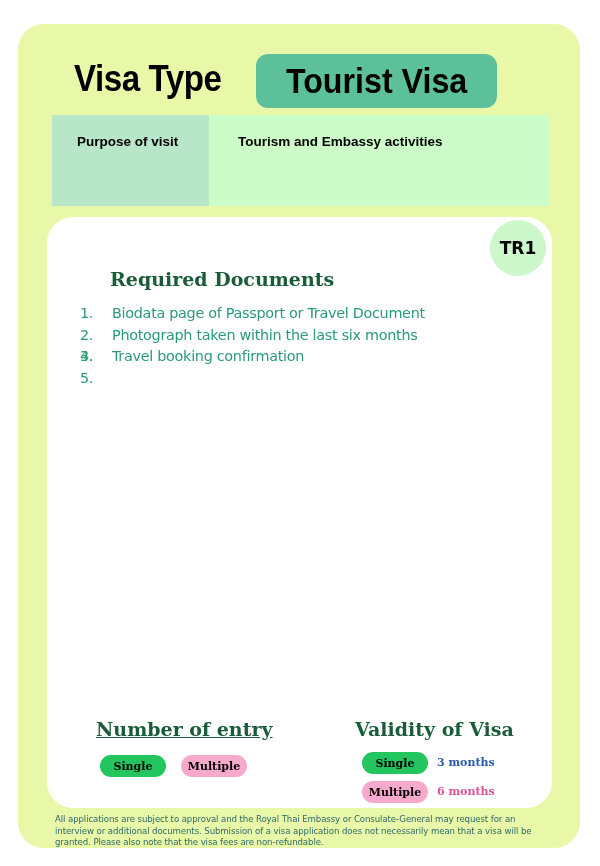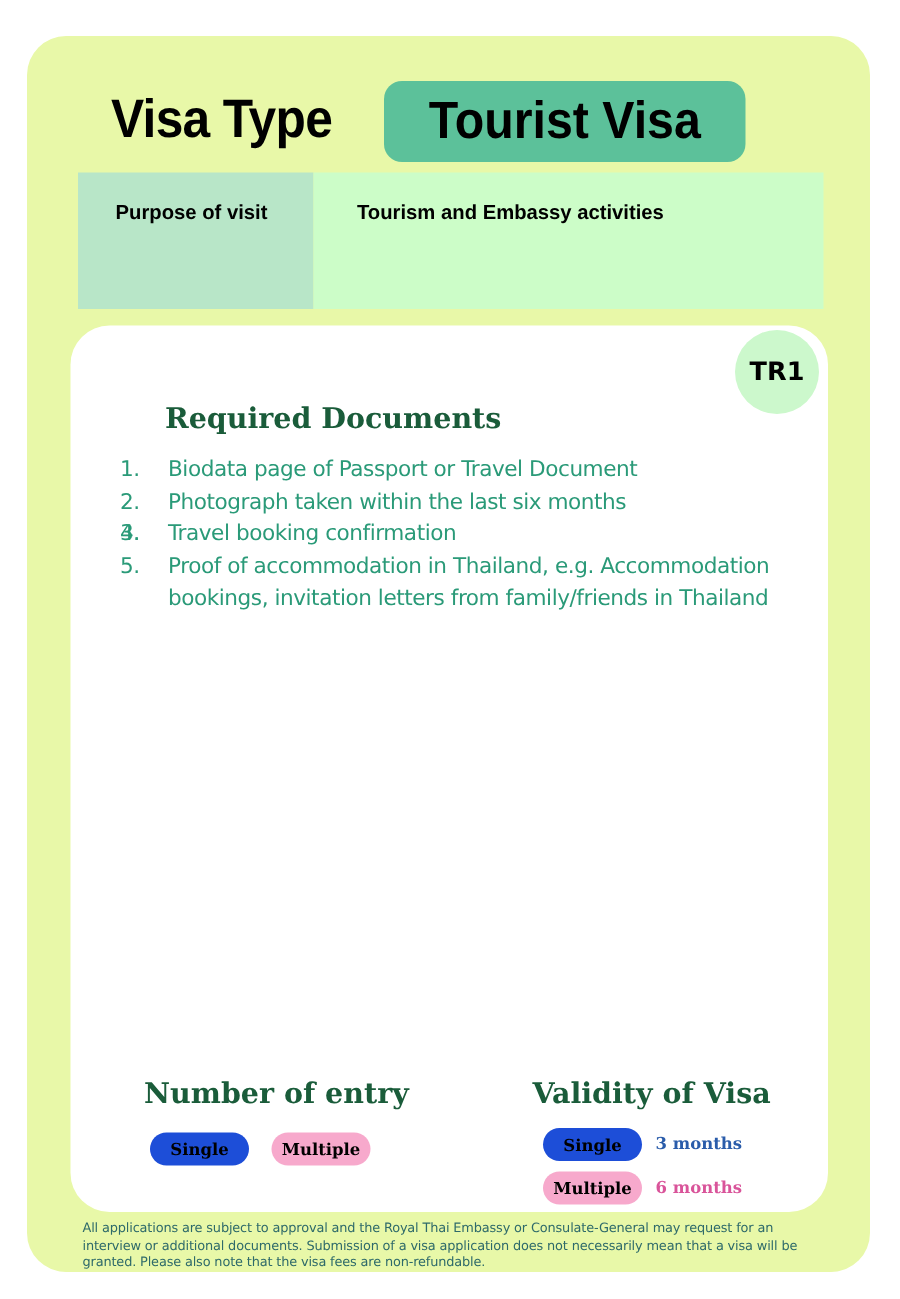--- a/index.html
+++ b/index.html
@@ -25,21 +25,21 @@
            font-family: "DejaVu Sans", sans-serif; font-weight: bold; font-size: 17px; color: #000; }
   .req-title { position: absolute; left: 110px; top: 268px; font-family: "DejaVu Serif", serif; font-weight: bold;
            font-size: 19px; color: #1a5c3a; }
   .doc-list { position: absolute; left: 80px; top: 303px; width: 460px; margin: 0; padding: 0; list-style: none; }
   .doc-list li { position: relative; padding-left: 32px; font-family: "DejaVu Sans", sans-serif; font-size: 14.4px;
            line-height: 21.5px; color: #2a9a78; letter-spacing: -0.3px; }
   .doc-list li .num { position: absolute; left: 0; top: 0; }
   .sec-title { position: absolute; font-family: "DejaVu Serif", serif; font-weight: bold; font-size: 19px; color: #1a5c3a; }
   .pill { position: absolute; height: 22px; border-radius: 11px; display: flex; align-items: center; justify-content: center;
            font-family: "DejaVu Serif", serif; font-weight: bold; font-size: 11px; color: #000; }
-  .pill.single { background: #1d4ed8; }
+  .pill.single { background: #22c55e; }
   .pill.multiple { background: #f7a9cc; }
   .months { position: absolute; font-family: "DejaVu Serif", serif; font-weight: bold; font-size: 11px; text-align: center; }
   .disclaimer { position: absolute; left: 55px; top: 814px; width: 500px; font-family: "DejaVu Sans", sans-serif;
            font-size: 8.6px; line-height: 11.5px; color: #2e6a6a; letter-spacing: -0.1px; }
 </style>
 </head>
 <body>
 
 <div class="outer"></div>
 
@@ -58,24 +58,24 @@
 <div class="inner"></div>
 
 <div class="code-badge">TR1</div>
 
 <div class="req-title">Required Documents</div>
 <ul class="doc-list">
   <li><span class="num">1.</span><span>Biodata page of Passport or Travel Document</span></li>
   <li><span class="num">2.</span><span>Photograph taken within the last six months</span></li>
   <li><span class="num">3.</span></li>
   <li><span class="num">4.</span><span>Travel booking confirmation</span></li>
-  <li><span class="num">5.</span><span>Proof of accommodation in Thailand, e.g. Accommodation bookings, invitation letters from family/friends in Thailand</span></li>
+  <li><span class="num">5.</span></li>
 </ul>
 
-<div class="sec-title" style="left:96px; top:718px;">Number of entry</div>
+<div class="sec-title" style="left:96px; top:718px;text-decoration:underline;">Number of entry</div>
 <div class="pill single" style="left:100px; top:755px; width:66px;">Single</div>
 <div class="pill multiple" style="left:181px; top:755px; width:66px;">Multiple</div>
 
 <div class="sec-title" style="left:355px; top:718px;">Validity of Visa</div>
 <div class="pill single" style="left:362px; top:752px; width:66px;">Single</div>
 <div class="months" style="left:437px; top:756px; color:#2a5caa;">3 months</div>
 <div class="pill multiple" style="left:362px; top:781px; width:66px;">Multiple</div>
 <div class="months" style="left:437px; top:785px; color:#d9549a;">6 months</div>
 
 <div class="disclaimer">All applications are subject to approval and the Royal Thai Embassy or Consulate-General may request for an interview or additional documents. Submission of a visa application does not necessarily mean that a visa will be granted. Please also note that the visa fees are non-refundable.</div>

